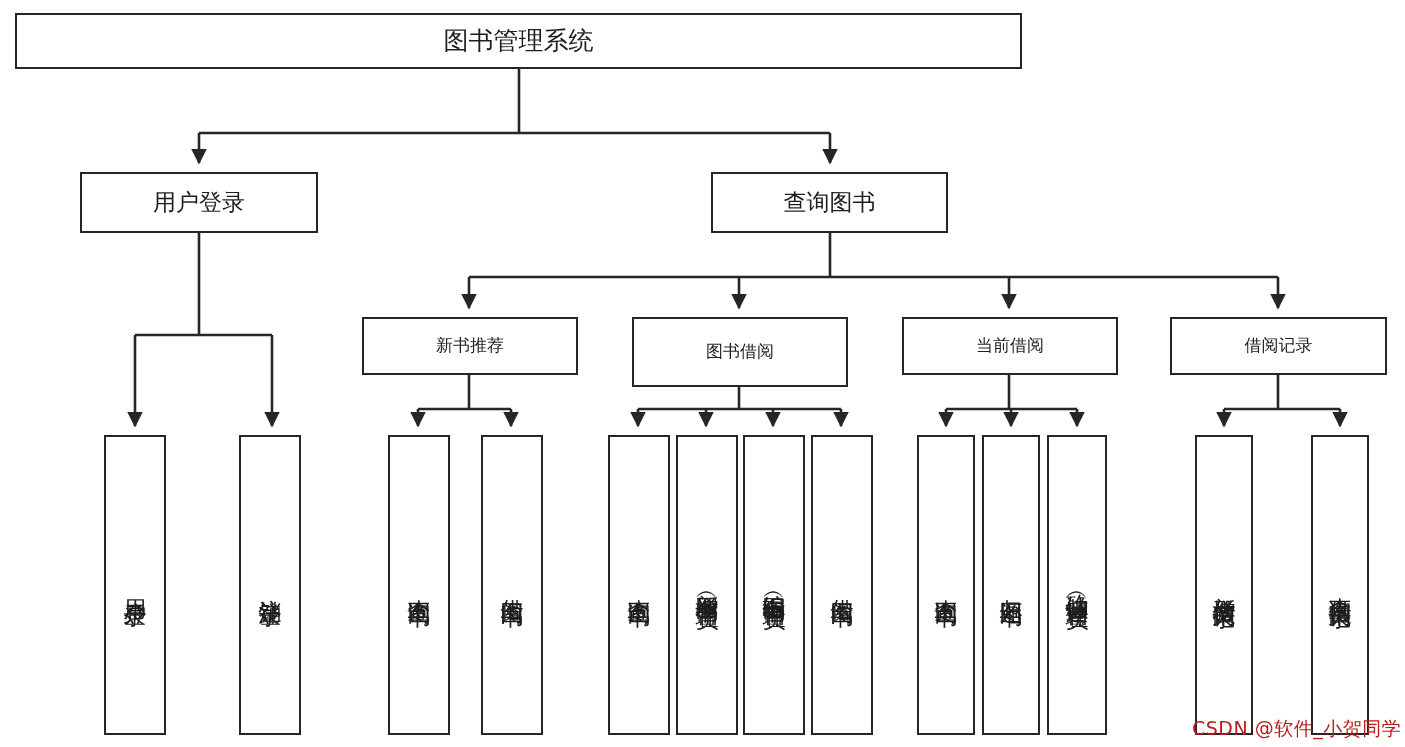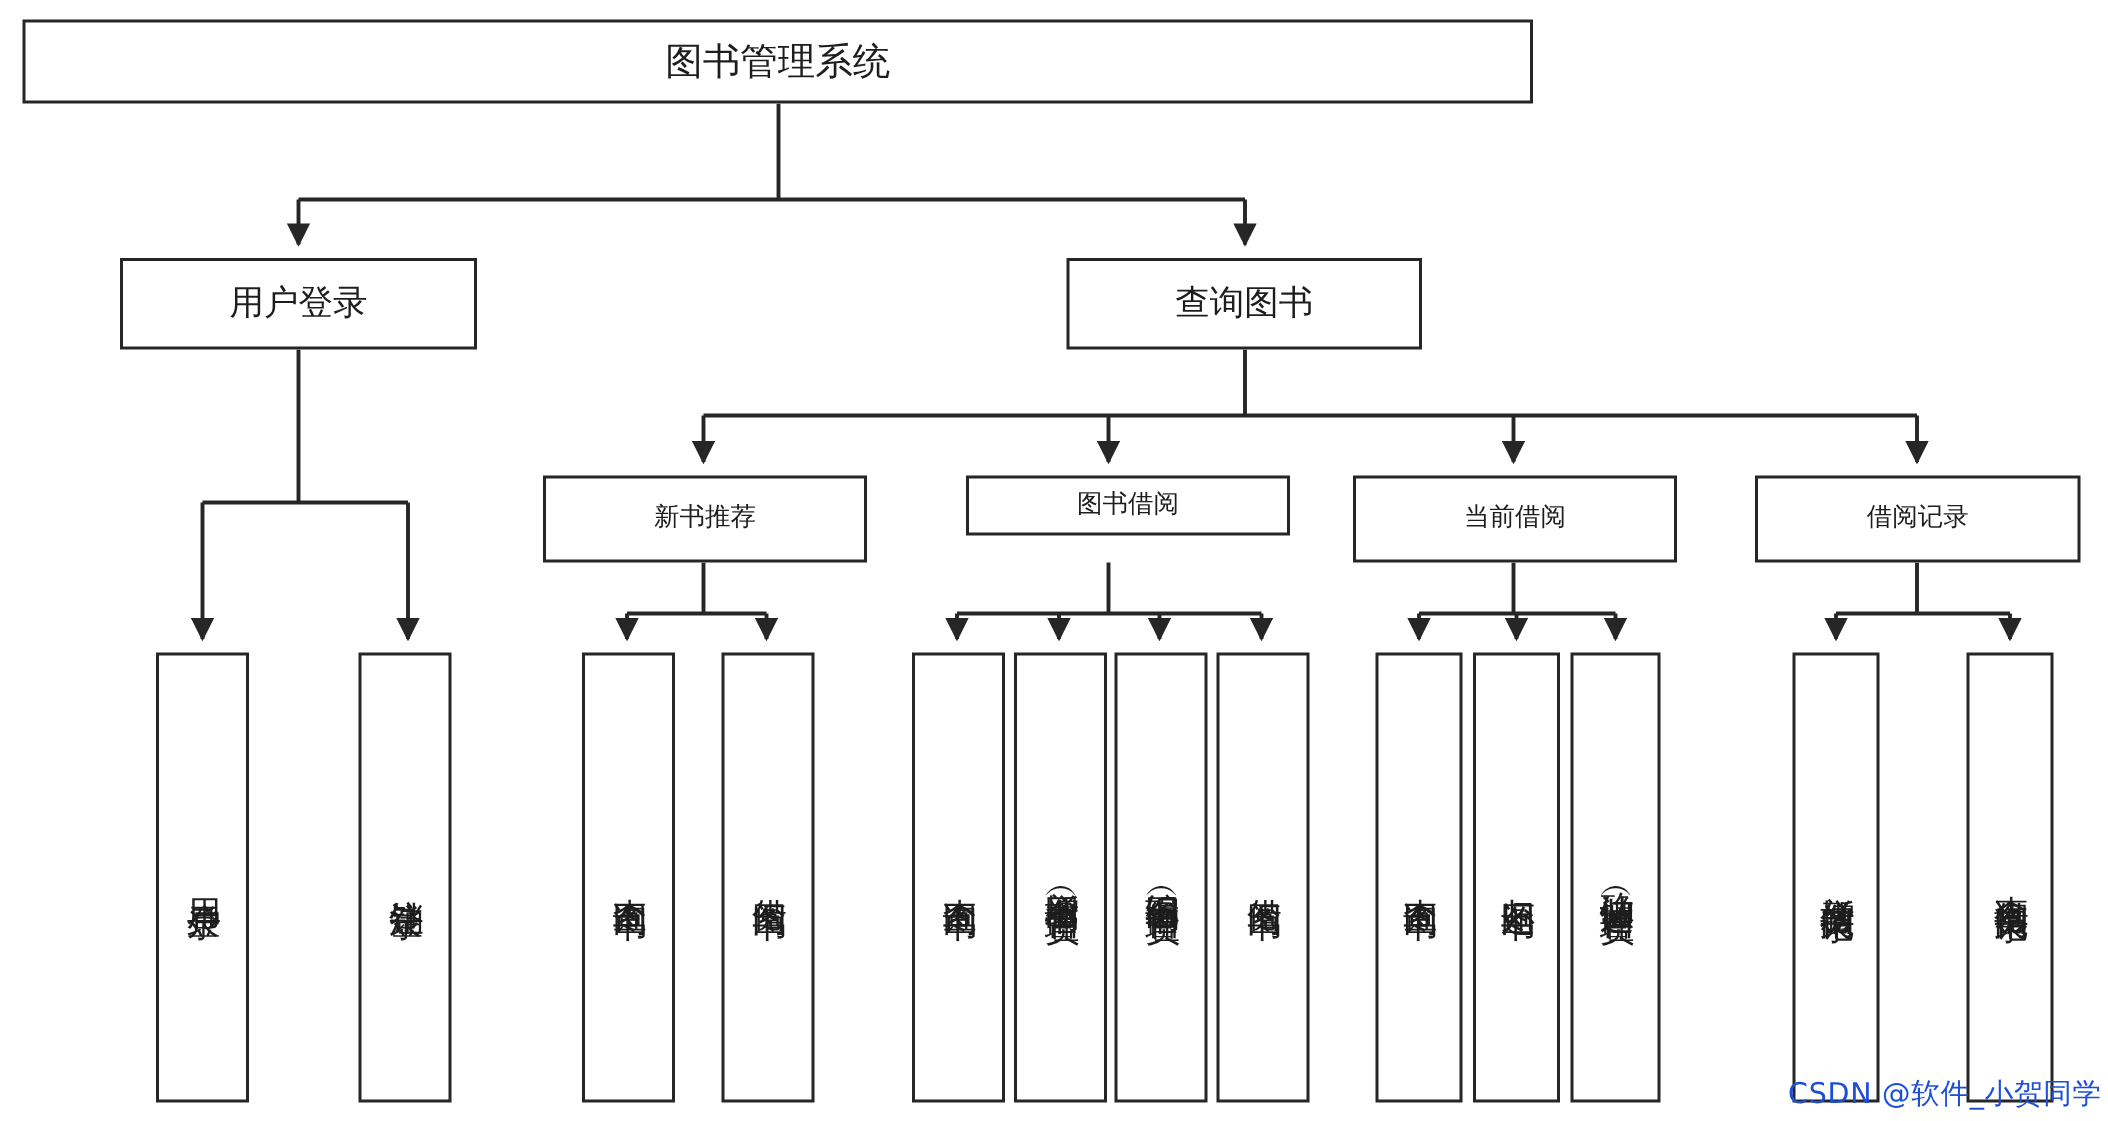--- a/index.html
+++ b/index.html
@@ -46,21 +46,21 @@
     writing-mode:vertical-rl;
     text-orientation:upright;
     font-size:23px;
     letter-spacing:2px;
     line-height:1;
     white-space:nowrap;
   }
   .watermark{
     position:absolute;
     font-size:19px;
-    color:#1d4ed8;
+    color:#b91c1c;
     white-space:nowrap;
     letter-spacing:0.5px;
   }
 </style>
 </head>
 <body>
 
 <div id="canvas">
 
   <svg id="wires" viewBox="0 0 1405 747" xmlns="http://www.w3.org/2000/svg">
@@ -120,21 +120,21 @@
   <div class="node lvl2" style="left:80px;top:172px;width:238px;height:61px;">
     <span class="lbl">用户登录</span>
   </div>
   <div class="node lvl2" style="left:711px;top:172px;width:237px;height:61px;">
     <span class="lbl">查询图书</span>
   </div>
 
   <div class="node lvl3" style="left:362px;top:317px;width:216px;height:58px;">
     <span class="lbl">新书推荐</span>
   </div>
-  <div class="node lvl3" style="left:632px;top:317px;width:216px;height:40px;margin-left:12px;">
+  <div class="node lvl3" style="left:632px;top:317px;width:216px;height:70px;">
     <span class="lbl">图书借阅</span>
   </div>
   <div class="node lvl3" style="left:1170px;top:317px;width:217px;height:58px;">
     <span class="lbl">借阅记录</span>
   </div>
   <div class="node lvl3" style="left:902px;top:317px;width:216px;height:58px;">
     <span class="lbl">当前借阅</span>
   </div>
 
   <div class="node leaf" style="left:104px;top:435px;width:62px;height:300px;">

